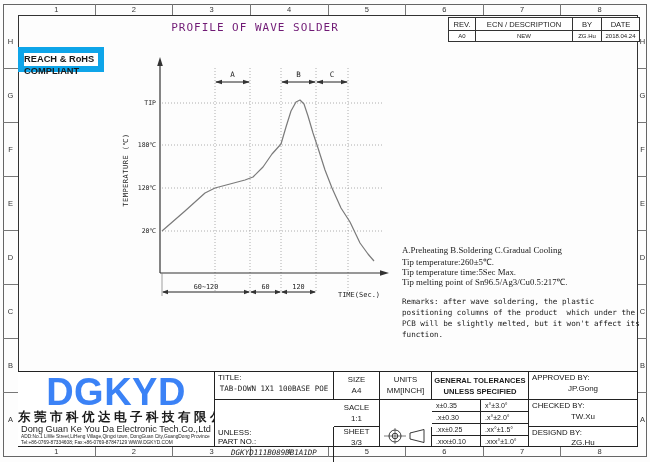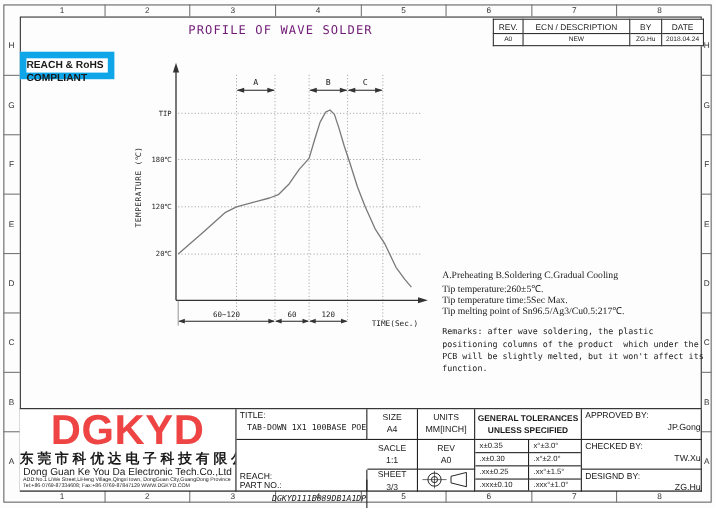--- a/index.html
+++ b/index.html
@@ -34,28 +34,28 @@
   #chart{left:0;top:0;}
   
   .notes{left:402px;top:245px;width:242px;}
   .legend{font-family:"Liberation Serif",serif;font-size:8.8px;line-height:10.5px;margin-bottom:1px;}
   .tipline{font-family:"Liberation Serif",serif;font-size:8.8px;line-height:10.2px;}
   .remarks{margin-top:9px;font-family:"DejaVu Sans Mono",monospace;font-size:7.6px;line-height:11px;white-space:pre;}
   
   .tb{left:18px;top:371px;width:620px;height:75px;border-top:1px solid #222;background:#fff;}
   .cell{position:absolute;box-sizing:border-box;border-right:1px solid #222;border-bottom:1px solid #222;overflow:hidden;}
   .lbl{font-size:7.8px;line-height:11px;padding-left:3px;text-align:left;color:#111;}
-  .valc{text-align:right;font-size:8px;line-height:12px;}
+  .valc{text-align:center;font-size:8px;line-height:12px;}
   .mono{font-family:"DejaVu Sans Mono",monospace;}
   .two-line{display:flex;flex-direction:column;justify-content:center;height:100%;text-align:center;}
   .two-line .a{font-size:7.8px;line-height:11px;}
   .two-line .b{font-size:8px;line-height:12px;}
   
   .logo-stack{text-align:center;}
-  .dgkyd{font-size:38px;font-weight:800;line-height:38px;margin-top:1px;letter-spacing:0.5px;color:#ef4444;}
+  .dgkyd{font-size:38px;font-weight:800;line-height:38px;margin-top:1px;letter-spacing:0.5px;color:#3b82f6;}
   .cn{font-size:12.5px;font-weight:700;letter-spacing:3.5px;line-height:13px;white-space:nowrap;}
   .en{font-size:9.2px;line-height:10px;white-space:nowrap;}
   .addr{font-size:4.8px;line-height:5.6px;text-align:left;padding-left:3px;white-space:nowrap;color:#222;}
   
   .tolgrid{display:grid;grid-template-columns:49px 48px;grid-template-rows:12px 12px 12px 11px;}
   .tolgrid .tc{box-sizing:border-box;border-bottom:1px solid #222;font-size:7px;line-height:11px;padding-left:4px;}
   .tolgrid .tc.c0{border-right:1px solid #222;}
 </style>
 </head>
 <body>
@@ -232,43 +232,37 @@
   <div class="cell" style="left:197px;top:28px;width:119px;height:27px;margin-top:36px;">
     <div class="lbl">PART NO.:</div>
     <div class="valc mono" style="font-size:7.5px;font-style:italic;">DGKYD111B089DB1A1DP</div>
   </div>
   <div class="cell" style="left:316px;top:28px;width:46px;height:27px;">
     <div class="two-line">
         <div class="a">SACLE</div>
     <div class="b">1:1</div>
       </div>
   </div>
-  <div class="cell" style="left:362px;top:28px;width:52px;height:27px;">
-    <div class="two-line">
-        <div class="a">REV</div>
-    <div class="b">A0</div>
-      </div>
-  </div>
   <div class="cell tolgrid" style="left:414px;top:28px;width:97px;height:47px;border-right:1px solid #222;" id="tolgrid">
       <div class="tc c0">x±0.35</div>
       <div class="tc c1">x°±3.0°</div>
       <div class="tc c0">.x±0.30</div>
       <div class="tc c1">.x°±2.0°</div>
       <div class="tc c0">.xx±0.25</div>
       <div class="tc c1">.xx°±1.5°</div>
       <div class="tc c0">.xxx±0.10</div>
       <div class="tc c1">.xxx°±1.0°</div>
     </div>
   <div class="cell" style="left:511px;top:28px;width:109px;height:27px;">
     <div class="lbl">CHECKED BY:</div>
     <div class="valc">TW.Xu</div>
   </div>
 
   <div class="cell" style="left:197px;top:55px;width:119px;height:20px;">
-    <div class="lbl">REACH:</div>
+    <div class="lbl">UNLESS:</div>
   </div>
   <div class="cell" style="left:316px;top:55px;width:46px;height:20px;">
     <div class="two-line">
         <div class="a">SHEET</div>
     <div class="a">3/3</div>
       </div>
   </div>
   <div class="cell" style="left:362px;top:55px;width:52px;height:20px;">
     <svg width="50" height="18" viewBox="0 0 50 18">
       <line x1="4" y1="9" x2="26" y2="9" stroke="#222" stroke-width="0.6"></line>

